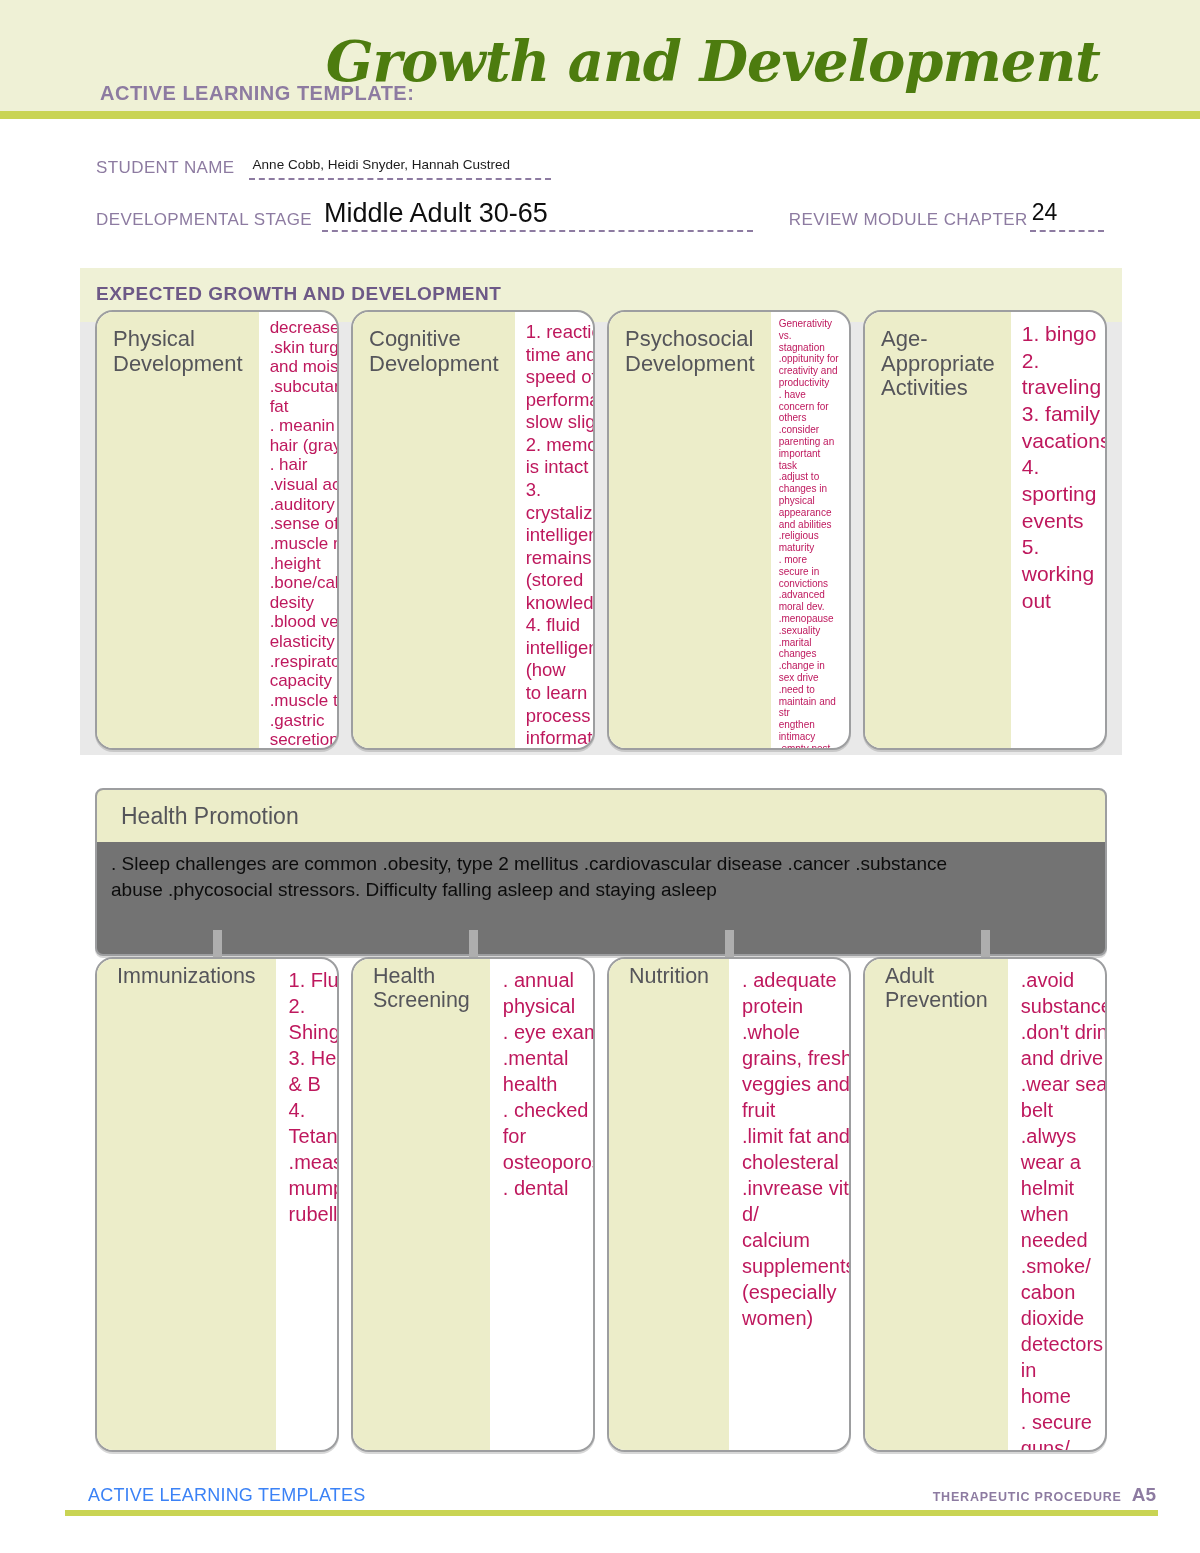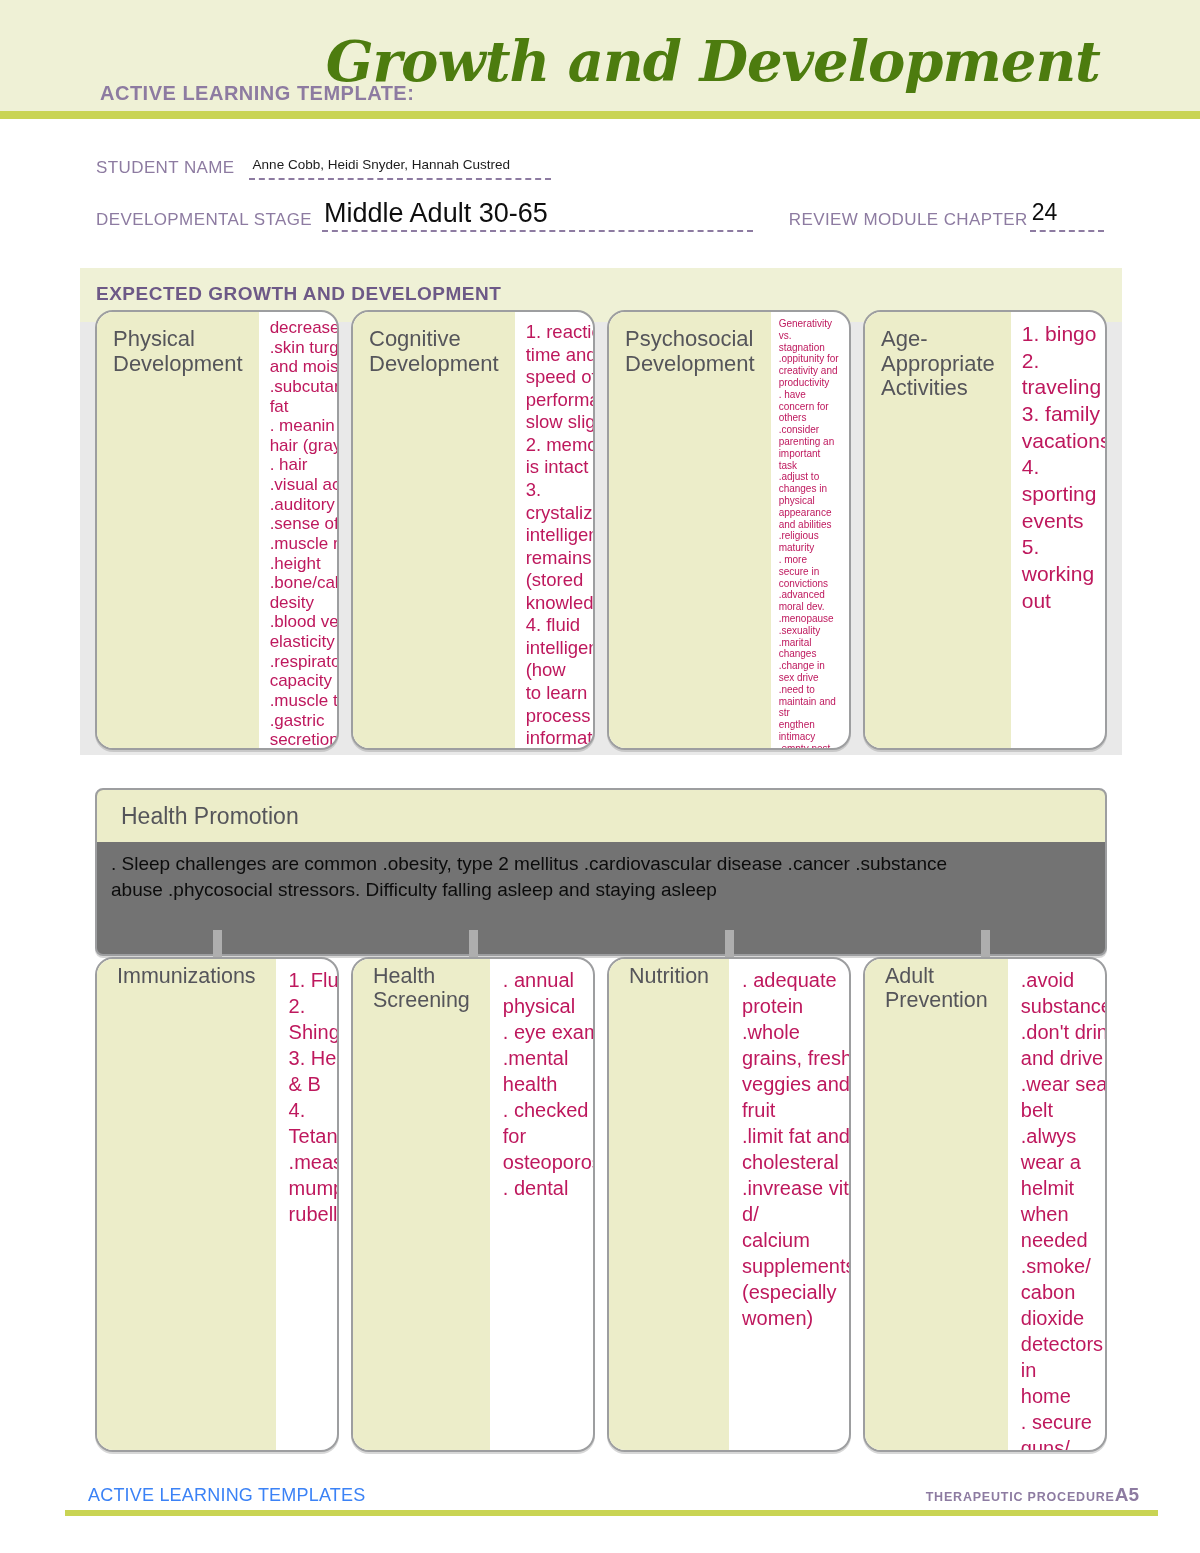--- a/index.html
+++ b/index.html
@@ -71,21 +71,21 @@
 
   
   .cards-row.bottom{top:957px;left:95px;height:495px;position:absolute;}
   .bcard-head{min-height:56px;padding:5px 20px 6px;}
   .bcard-title{font-size:21.5px;}
   .body-bottom{font-size:20px;line-height:1.3;padding:8px 13px;}
 
   
   .footer{position:absolute;left:65px;right:42px;top:1480px;height:30px;border-bottom:6px solid #c9d454;}
   .footer-left{position:absolute;left:7px;bottom:4px;font-size:18px;color:#3b82f6;letter-spacing:.2px;margin-left:16px;}
-  .footer-right{position:absolute;right:19px;bottom:4px;display:flex;align-items:baseline;}
+  .footer-right{position:absolute;right:2px;bottom:4px;display:flex;align-items:baseline;gap:10px;}
   .footer-proc{font-size:12.5px;color:#8d7ba1;letter-spacing:.8px;font-weight:bold;}
   .footer-page{font-size:19px;color:#8d7ba1;font-weight:bold;}
 </style>
 </head>
 <body>
 
 <div class="page">
 
   <header class="band">
     <span class="band-label">ACTIVE LEARNING TEMPLATE:</span>

